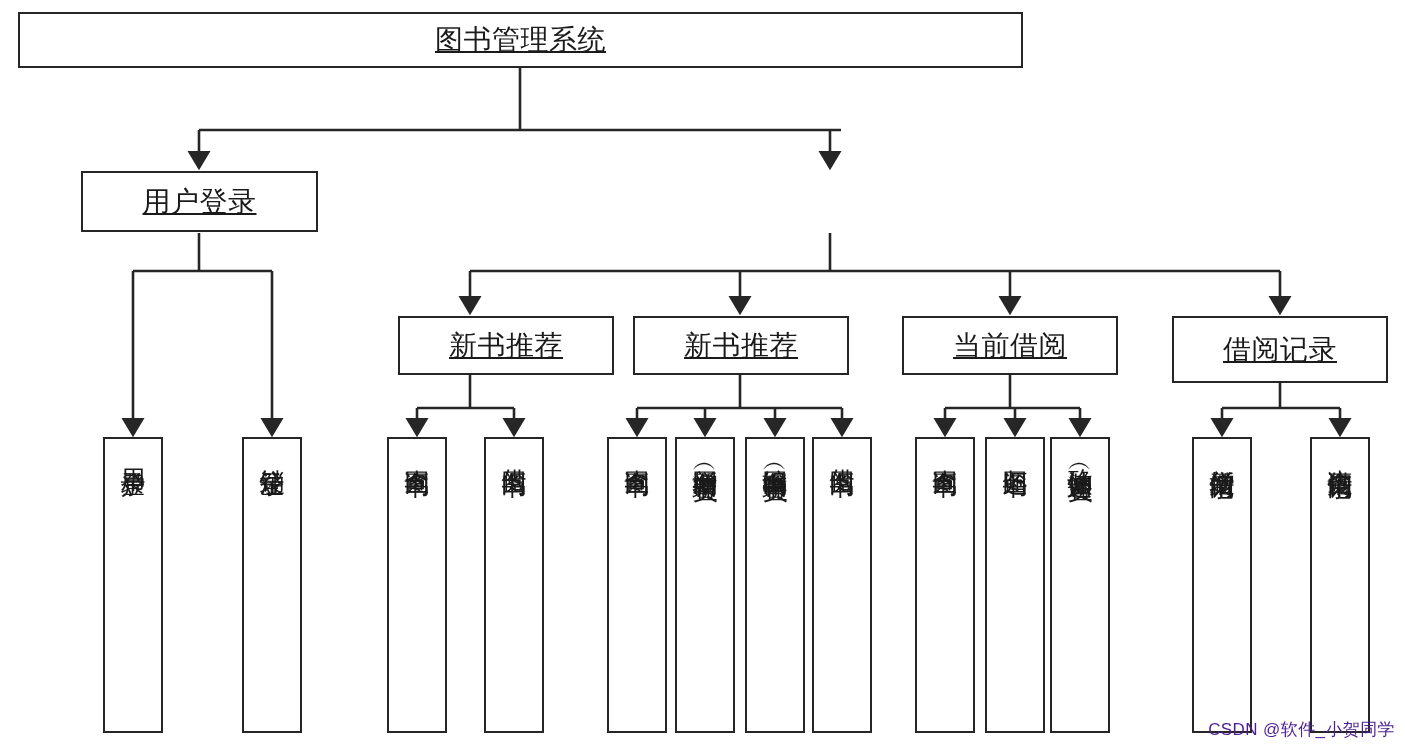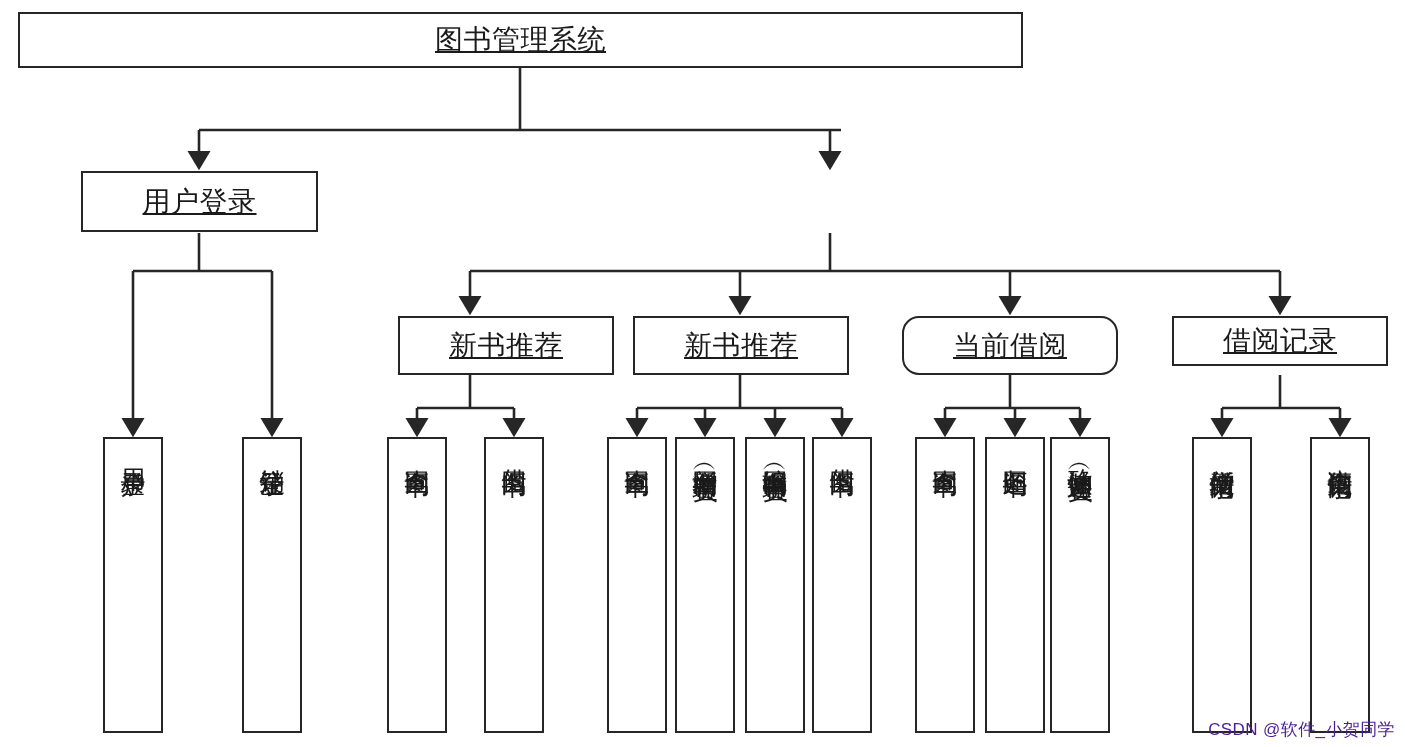--- a/index.html
+++ b/index.html
@@ -133,24 +133,24 @@
   <div class="node horizontal" style="left:81px; top:171px; width:237px; height:61px;">
     <span class="label">用户登录</span>
   </div>
 
   <div class="node horizontal" style="left:362px; top:316px; width:216px; height:59px;margin-left:36px;">
     <span class="label">新书推荐</span>
   </div>
   <div class="node horizontal" style="left:633px; top:316px; width:216px; height:59px;">
     <span class="label">新书推荐</span>
   </div>
-  <div class="node horizontal" style="left:902px; top:316px; width:216px; height:59px;border-radius:17px;">
+  <div class="node horizontal" style="left:902px; top:316px; width:216px; height:59px;">
     <span class="label">当前借阅</span>
   </div>
-  <div class="node horizontal" style="left:1172px; top:316px; width:216px; height:50px;">
+  <div class="node horizontal" style="left:1172px; top:316px; width:216px; height:67px;">
     <span class="label">借阅记录</span>
   </div>
 
   <div class="node vertical" style="left:103px; top:437px; width:60px; height:296px;">
     <span class="label">用户登录</span>
   </div>
   <div class="node vertical" style="left:242px; top:437px; width:60px; height:296px;">
     <span class="label">注销登录</span>
   </div>
 

